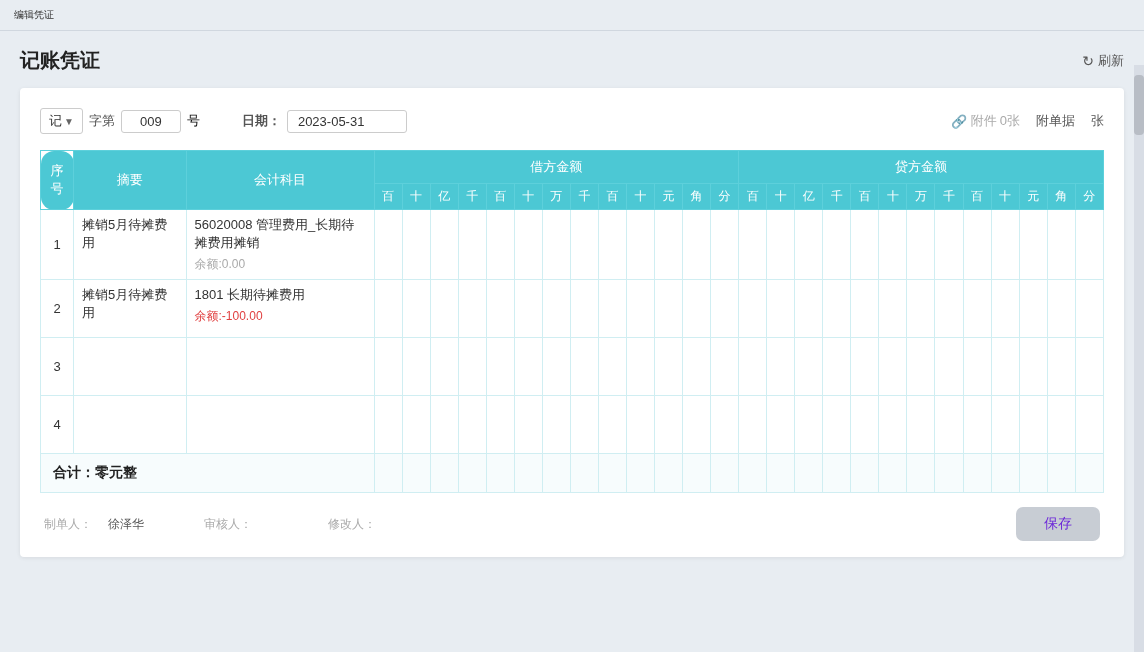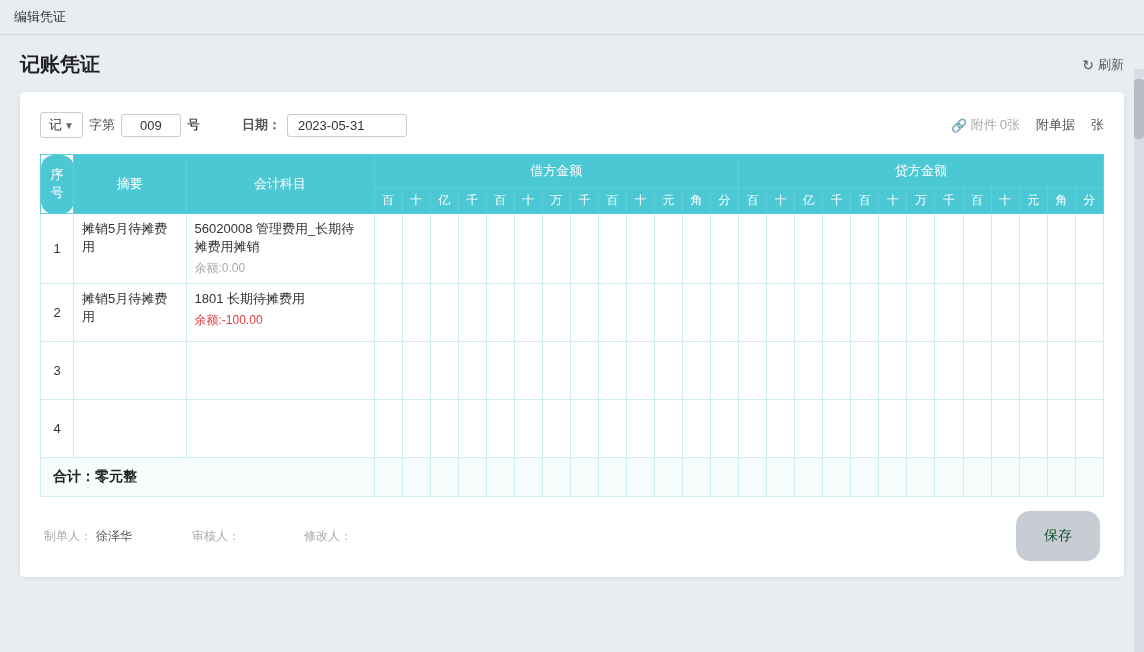--- a/index.html
+++ b/index.html
@@ -8,21 +8,21 @@
       font-size: 13px;
       background: #e8edf2;
       width: 1144px;
       height: 652px;
       overflow: hidden;
     }
 
     .title-bar {
       background: #e8edf2;
       padding: 8px 14px;
-      font-size: 13px;
+      font-size: 10px;
       color: #333;
       border-bottom: 1px solid #d0d7df;
     }
 
     .main-container {
       padding: 16px 20px;
       background: #e8edf2;
       height: calc(652px - 34px);
       overflow-y: auto;
     }
@@ -245,37 +245,37 @@
       display: flex;
       align-items: center;
       margin-top: 14px;
       gap: 60px;
       padding: 0 4px;
     }
 
     .footer-field {
       display: flex;
       align-items: center;
-      gap: 4px;
+      gap: 16px;
       color: #aaa;
       font-size: 12px;
     }
 
     .footer-value {
       color: #555;
       font-size: 12px;
     }
 
     .save-btn {
       margin-left: auto;
       background: #c8cdd4;
-      color: #14532d;
+      color: #6d28d9;
       border: none;
-      border-radius: 14px;
-      padding: 16px 28px;
+      border-radius: 7px;
+      padding: 8px 28px;
       font-size: 14px;
       cursor: pointer;
     }
 
     .scrollbar-track {
       position: absolute;
       right: 0;
       top: 34px;
       width: 10px;
       height: calc(652px - 34px);

